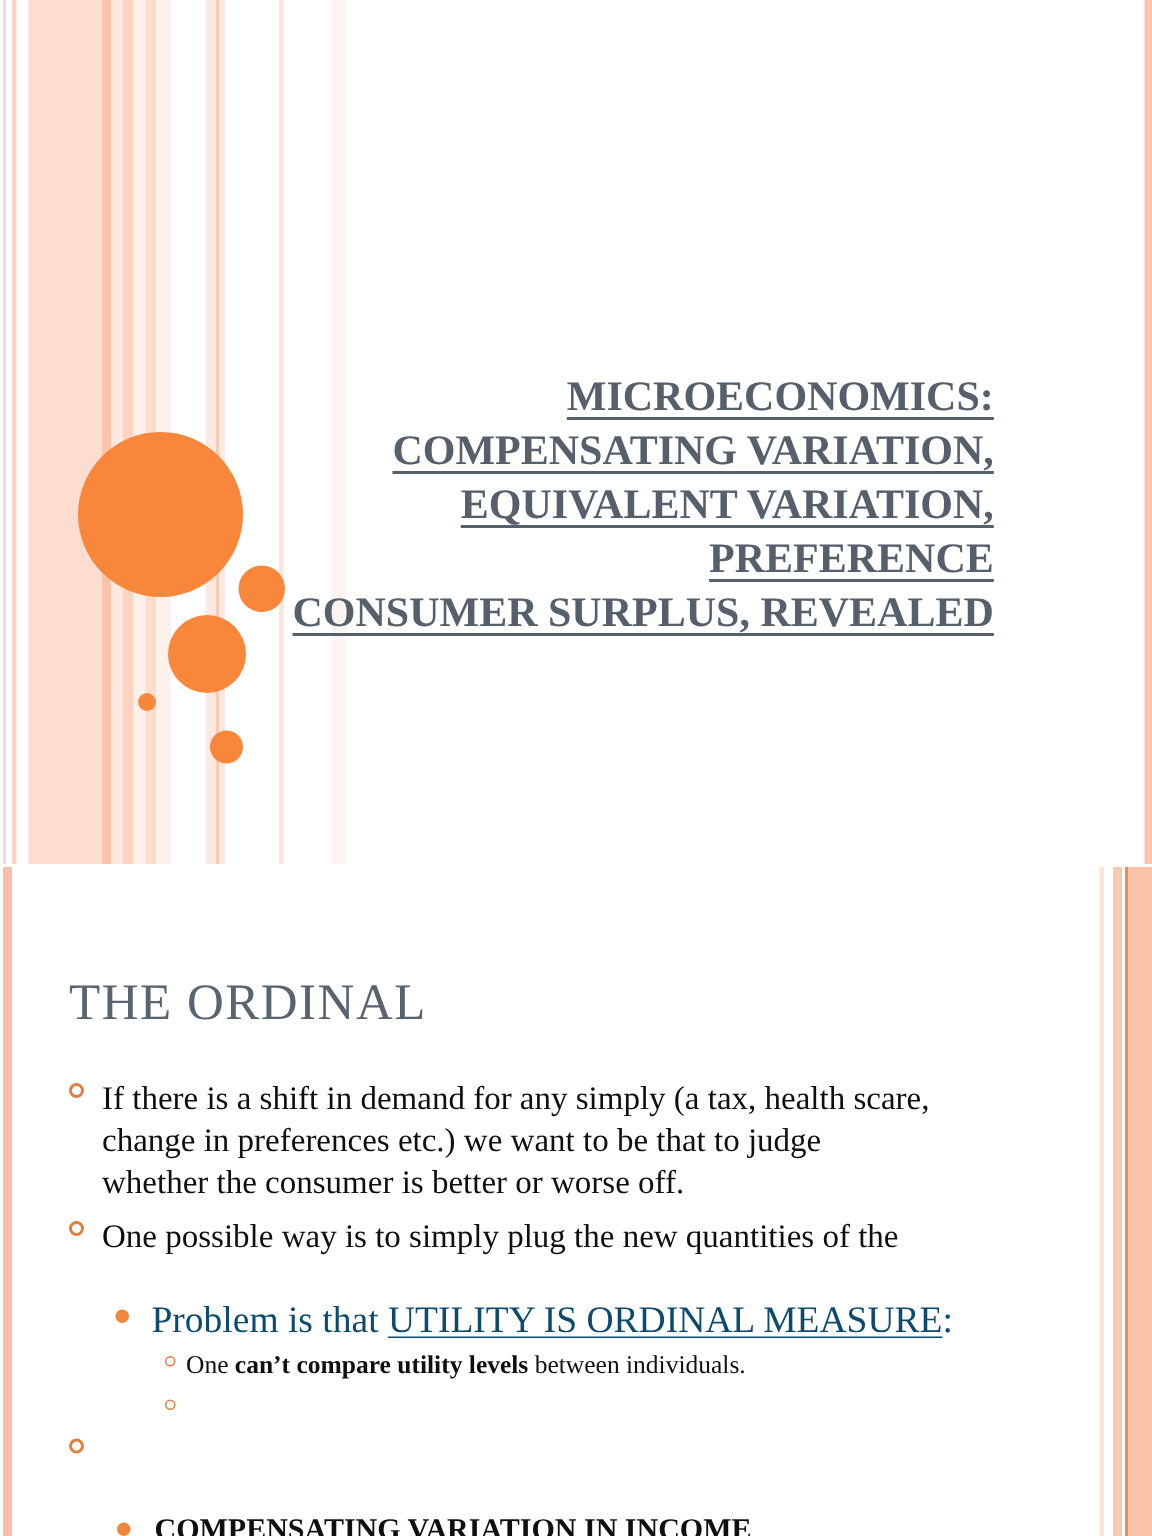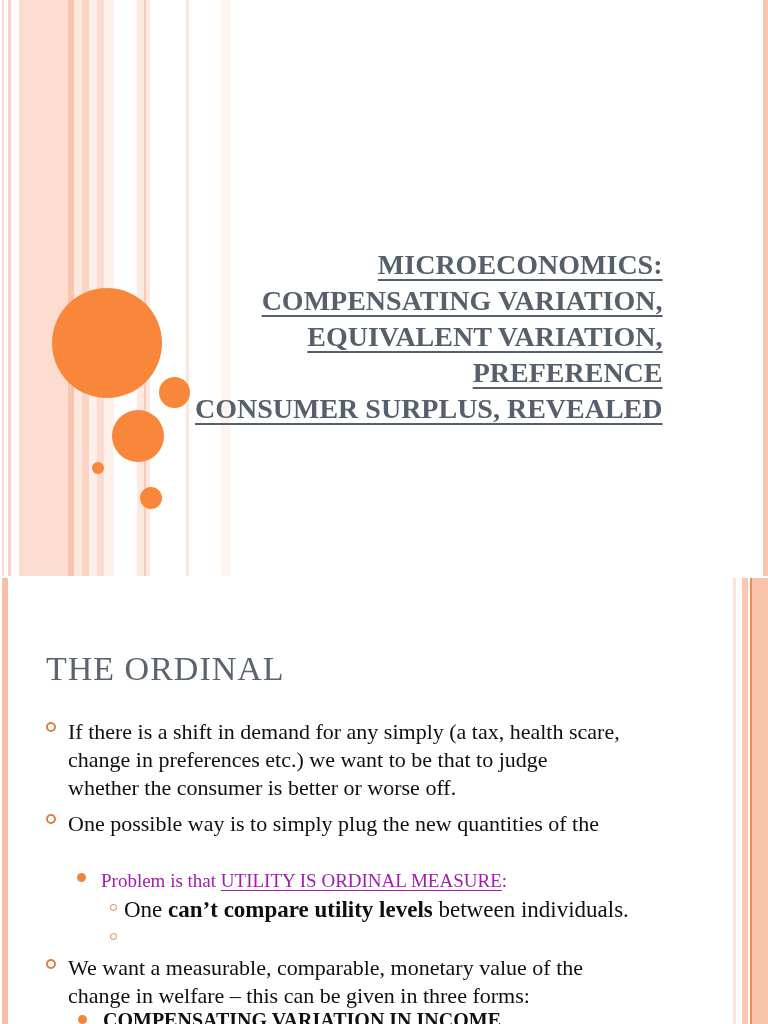--- a/index.html
+++ b/index.html
@@ -64,22 +64,22 @@
   
   .g1 { position:absolute; width:10px; height:10px; box-sizing:border-box;
         border:2.5px solid #e07f3e; border-radius:50%; background:#fff; }
   .g2 { position:absolute; width:9px; height:9px; border-radius:50%; background:#ef863c; }
   .g3 { position:absolute; width:7px; height:7px; box-sizing:border-box;
         border:1.8px solid #e07f3e; border-radius:50%; background:#fff; }
 
   
   .t1 { position:absolute; left:68px;  font-size:22px; line-height:28px; color:#0f0f0f; }
   .t1 .line { white-space:nowrap; }
-  .t2 { position:absolute; left:101px; font-size:19px; line-height:26px; color:#a21caf; white-space:nowrap; }
-  .t3 { position:absolute; left:124px; font-size:23px; line-height:24px; color:#0f0f0f; white-space:nowrap; }
+  .t2 { position:absolute; left:101px; font-size:25px; line-height:26px; color:#0c4a6e; white-space:nowrap; }
+  .t3 { position:absolute; left:124px; font-size:17px; line-height:24px; color:#0f0f0f; white-space:nowrap; }
   .t2b { position:absolute; left:103px; font-size:20px; line-height:26px; color:#0f0f0f;
          font-weight:bold; white-space:nowrap; }
   .u { text-decoration:underline; text-decoration-thickness:1px; text-underline-offset:3px; }
   .b { font-weight:bold; }
 </style>
 </head>
 <body>
 
 <div id="slide1" class="slide">
   <div>
@@ -145,20 +145,16 @@
   </div>
 
   <span class="g3" style="left:110px; top:326px;"></span>
   <div class="t3" style="top:320px;">
     <span>One </span><span class="b">can’t compare utility levels</span><span> between individuals.</span>
   </div>
 
   <span class="g3" style="left:110px; top:355px;"></span>
 
   <span class="g1" style="left:46px; top:381px;"></span>
-  <div class="t1" style="top:376px;">
-    <div class="line">We want a measurable, comparable, monetary value of the</div>
-    <div class="line">change in welfare – this can be given in three forms:</div>
-  </div>
 
   <span class="g2" style="left:78px; top:437px;"></span>
   <div class="t2b" style="top:429px;">COMPENSATING VARIATION IN INCOME</div>
 </div>
 
 </body></html>

